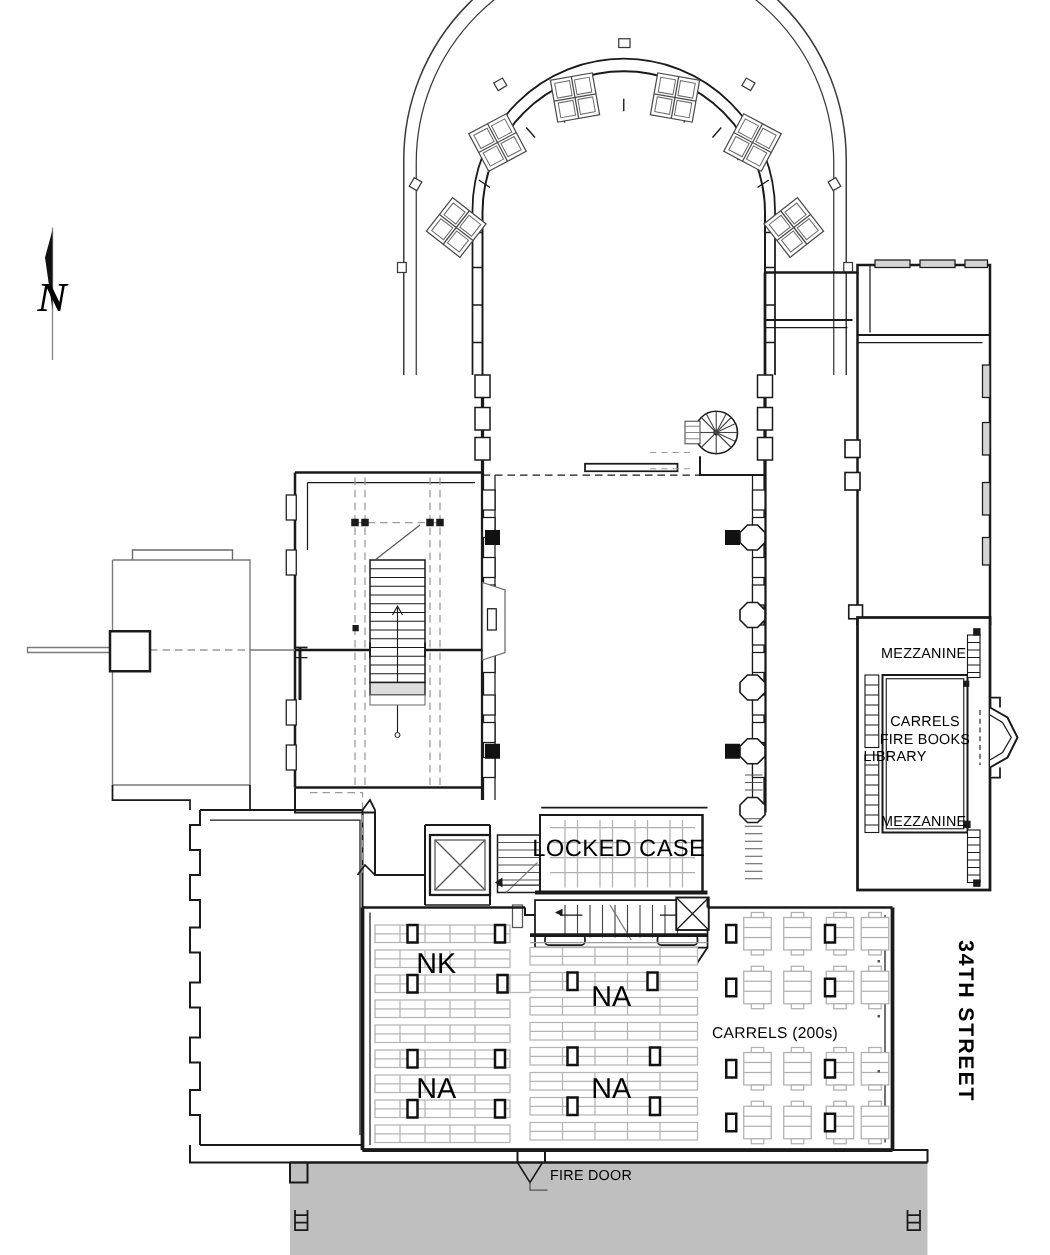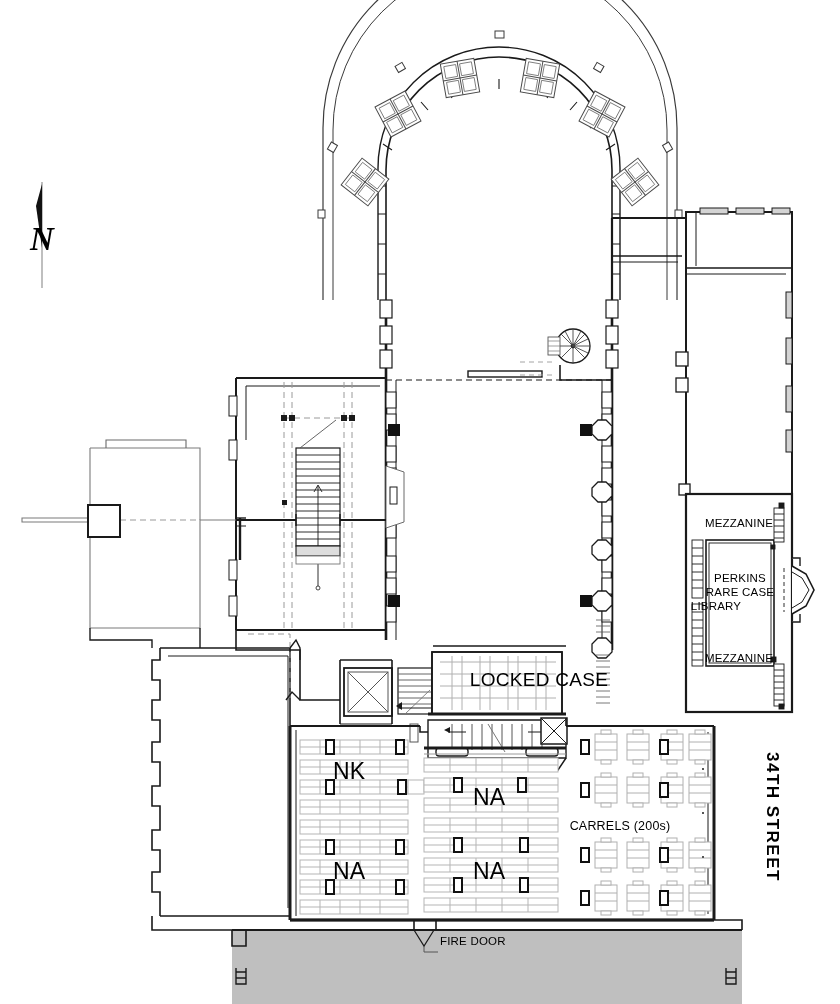--- a/index.html
+++ b/index.html
@@ -1,20 +1,20 @@
 <!DOCTYPE html>
 <html><head>
 <meta charset="utf-8">
 <style>
   html,body{margin:0;padding:0;background:#ffffff;}
   body{width:840px;height:1004px;overflow:hidden;font-family:"Liberation Sans",sans-serif;}
   #stage{position:relative;width:840px;height:1004px;background:#fff;}
   svg#plan{position:absolute;left:0;top:0;width:840px;height:1004px;display:block;}
   .lbl{position:absolute;font-family:"Liberation Sans",sans-serif;color:#000;white-space:nowrap;}
-  .lbl-room{font-size:19px;letter-spacing:.3px;margin-left:44px;}
+  .lbl-room{font-size:19px;letter-spacing:.3px;}
   .lbl-small{font-size:11.5px;letter-spacing:.2px;}
   .lbl-mid{font-size:12.5px;letter-spacing:.2px;}
   .lbl-stack{font-size:23px;font-weight:400;text-align:right;}
   .lbl-street{font-size:17px;letter-spacing:1.5px;font-weight:600;
     transform-origin:0 0;transform:rotate(90deg);}
   .lbl-north{font-size:33px;font-weight:600;font-style:italic;font-family:"Liberation Serif",serif;}
   .ctr{transform:translate(-50%,-50%);}
 </style>
 </head>
 <body>
@@ -499,22 +499,22 @@
 
 <div class="lbl lbl-small" style="left:440px;top:935px;">FIRE DOOR</div>
 
 <div class="lbl lbl-room ctr" style="left:495px;top:680px;">LOCKED CASE</div>
 
 <div class="lbl lbl-mid ctr" style="left:620px;top:826px;">CARRELS (200s)</div>
 
 <div class="lbl lbl-small ctr" style="left:739px;top:523px;">MEZZANINE</div>
 <div class="lbl lbl-small ctr" style="left:739px;top:658px;">MEZZANINE</div>
 
-<div class="lbl lbl-small ctr" style="left:740px;top:578px;">PERKINS</div>
-<div class="lbl lbl-small ctr" style="left:740px;top:592px;">RARE CASE</div>
+<div class="lbl lbl-small ctr" style="left:740px;top:578px;">CARRELS</div>
+<div class="lbl lbl-small ctr" style="left:740px;top:592px;">FIRE BOOKS</div>
 <div class="lbl lbl-small ctr" style="left:716px;top:606px;">LIBRARY</div>
 
 <div class="lbl lbl-stack ctr" style="left:349px;top:771px;">NK</div>
 <div class="lbl lbl-stack ctr" style="left:489px;top:797px;">NA</div>
 <div class="lbl lbl-stack ctr" style="left:349px;top:871px;">NA</div>
 <div class="lbl lbl-stack ctr" style="left:489px;top:871px;">NA</div>
 
 </div>
 
 </body></html>

